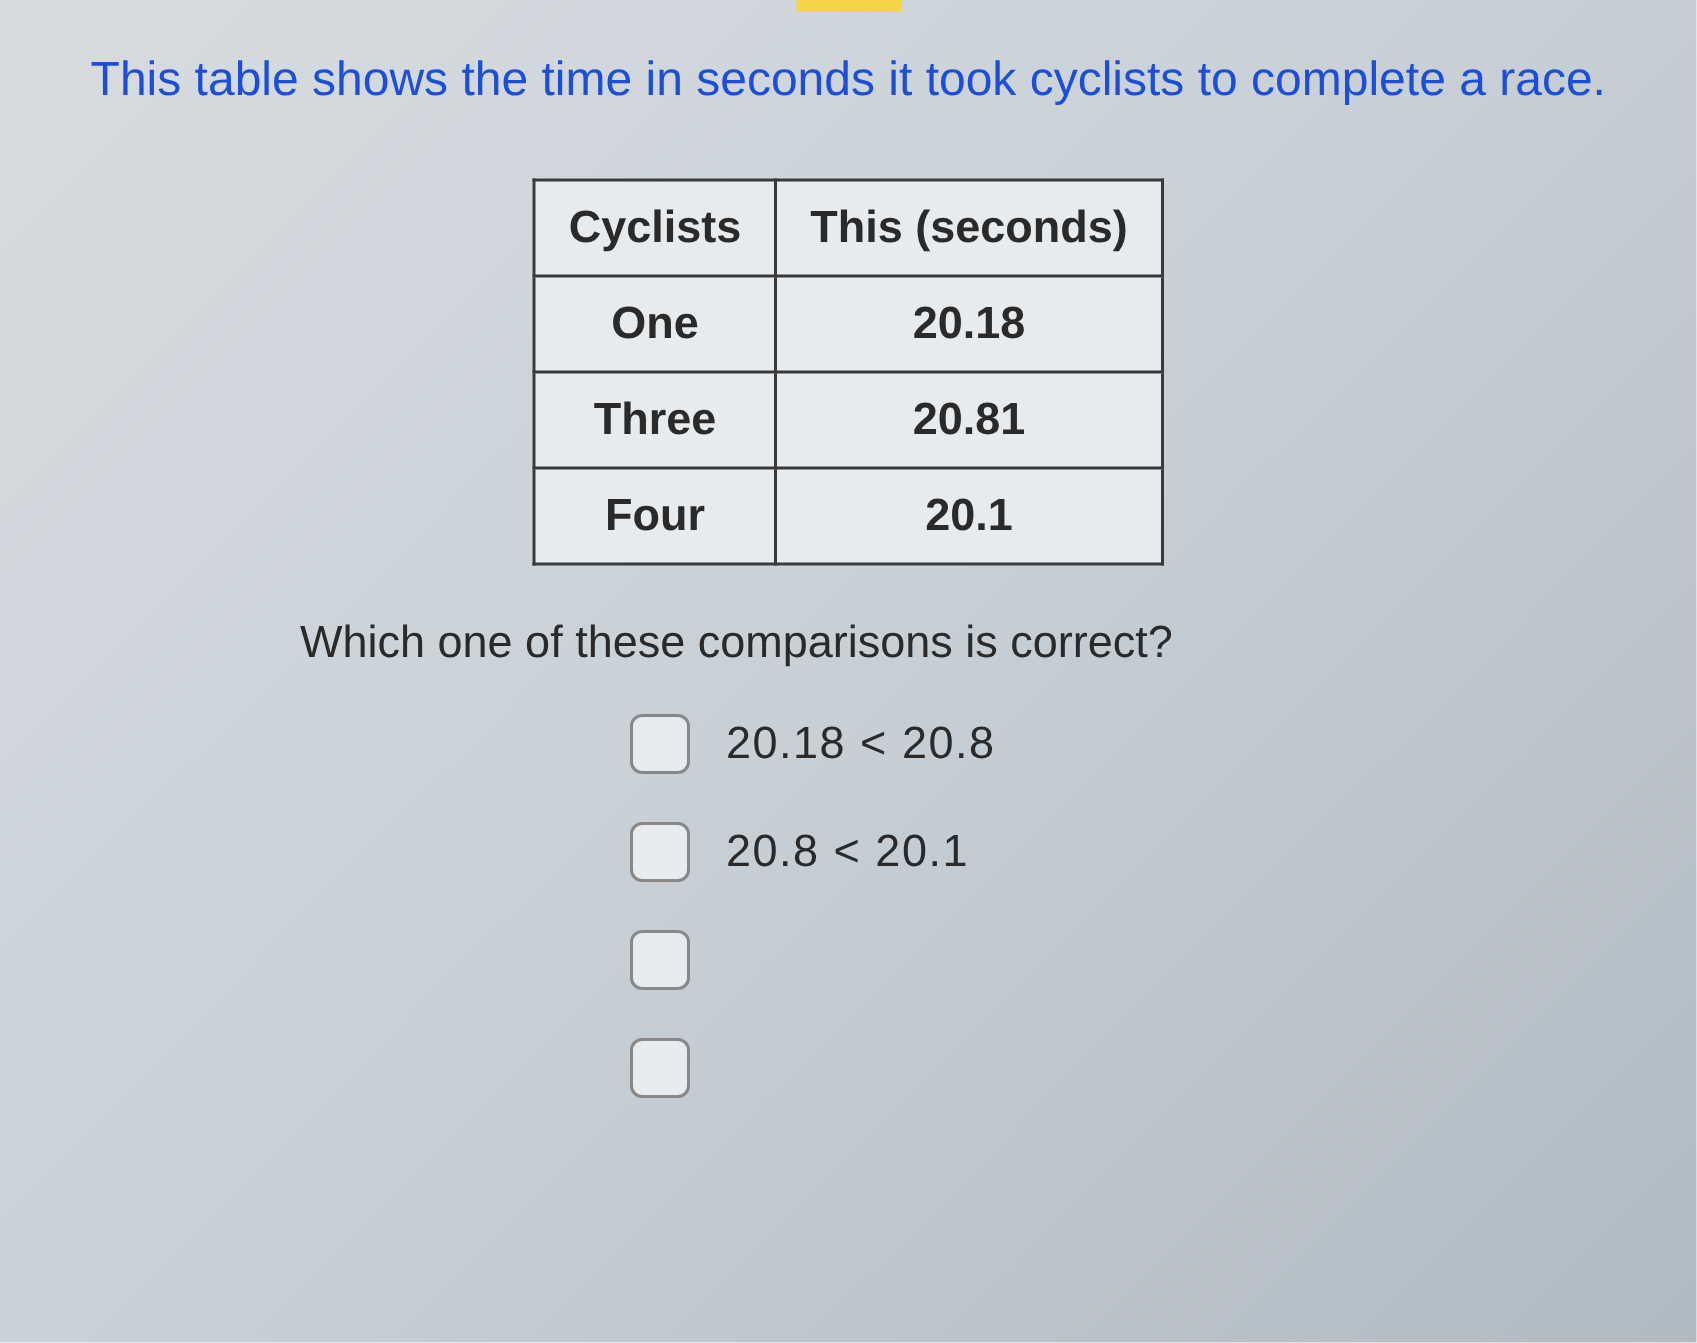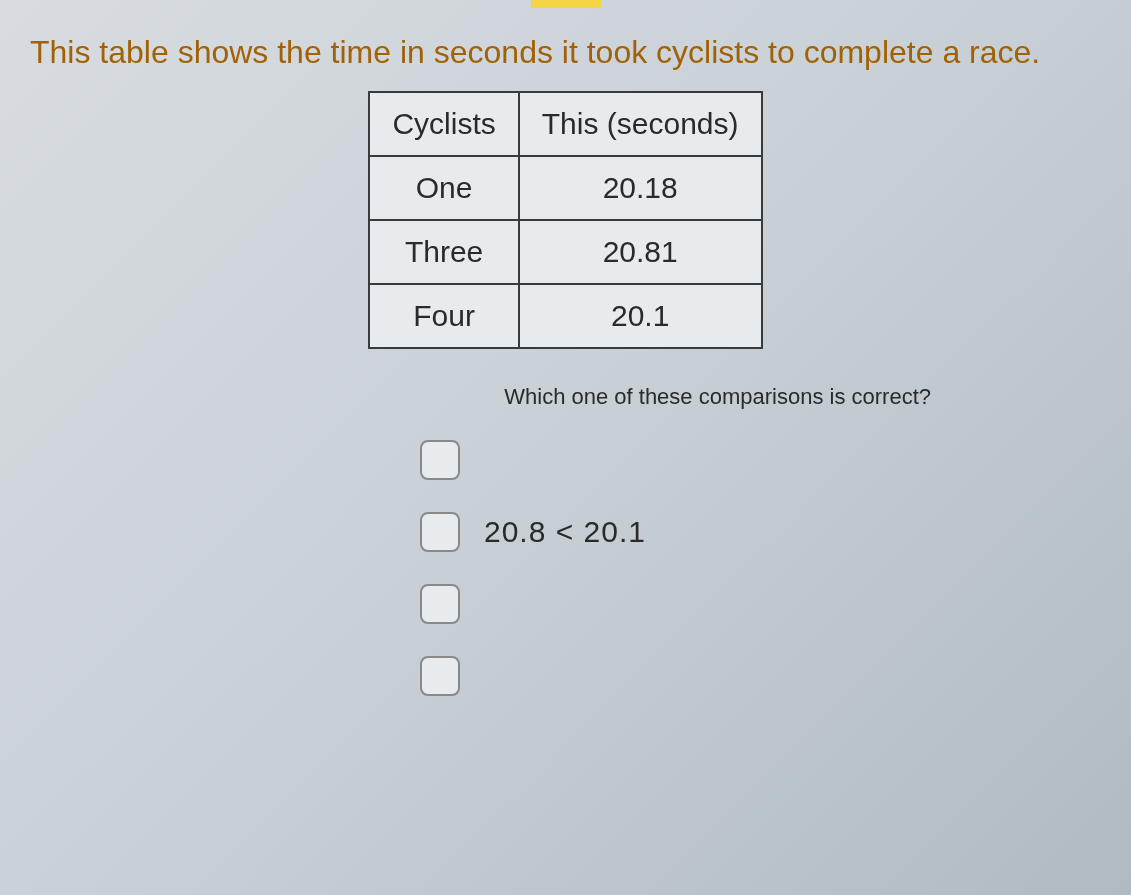--- a/index.html
+++ b/index.html
@@ -21,46 +21,48 @@
       top: 0;
       left: 50%;
       transform: translateX(-50%);
       width: 70px;
       height: 8px;
       background: #f5d547;
     }
     .intro-text {
       font-size: 32px;
       line-height: 1.4;
-      margin-bottom: 16px;
-      color: #a16207;
+      margin-bottom: 44px;
+      color: #1d4ed8;
       padding: 0 10px;
+      text-align: center;
     }
     .table-wrap {
       display: flex;
       justify-content: center;
       margin-bottom: 35px;
     }
     table {
       border-collapse: collapse;
       background: #e8ebed;
     }
     th, td {
       border: 2px solid #3a3a3a;
       padding: 14px 22px;
       font-size: 30px;
       text-align: center;
       color: #2a2a2a;
+      font-weight: bold;
     }
     th {
-      font-weight: normal;
+      font-weight: bold;
     }
     .question-text {
-      font-size: 22px;
-      text-align: right;
+      font-size: 30px;
+      text-align: left;
       margin-bottom: 30px;
       padding-left: 180px;
       padding-right: 180px;
       color: #2a2a2a;
     }
     .options {
       display: flex;
       flex-direction: column;
       align-items: flex-start;
       gap: 32px;
@@ -116,20 +118,21 @@
       </tr>
     </tbody>
   </table>
 </div>
 
 <p class="question-text">Which one of these comparisons is correct?</p>
 
 <div class="options">
   <div class="option">
     <div class="checkbox"></div>
+    <span class="option-label">20.18  &lt;  20.8</span>
   </div>
   <div class="option">
     <div class="checkbox"></div>
     <span class="option-label">20.8  &lt;  20.1</span>
   </div>
   <div class="option">
     <div class="checkbox"></div>
   </div>
   <div class="option">
     <div class="checkbox"></div>

